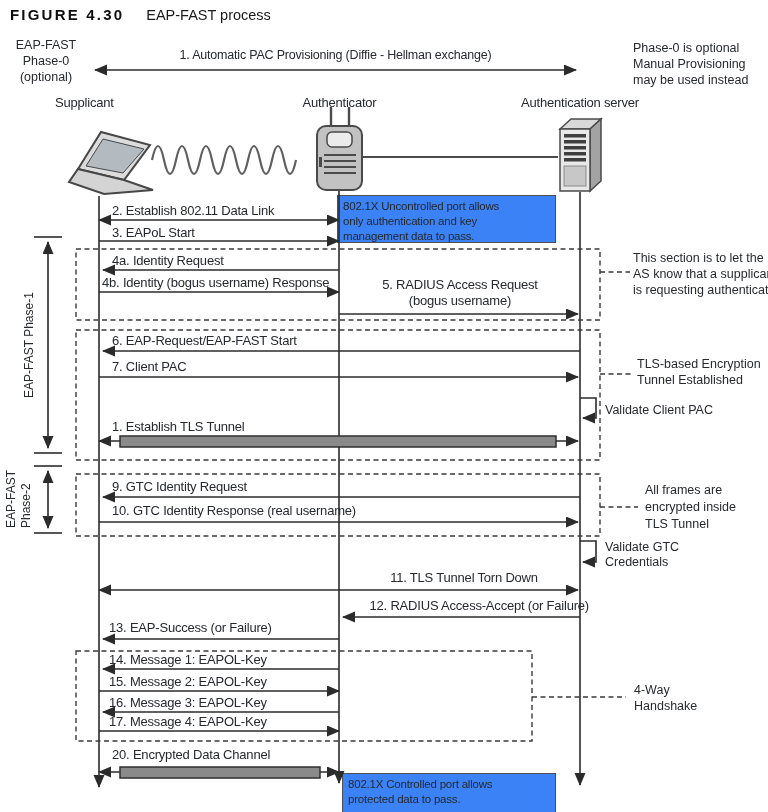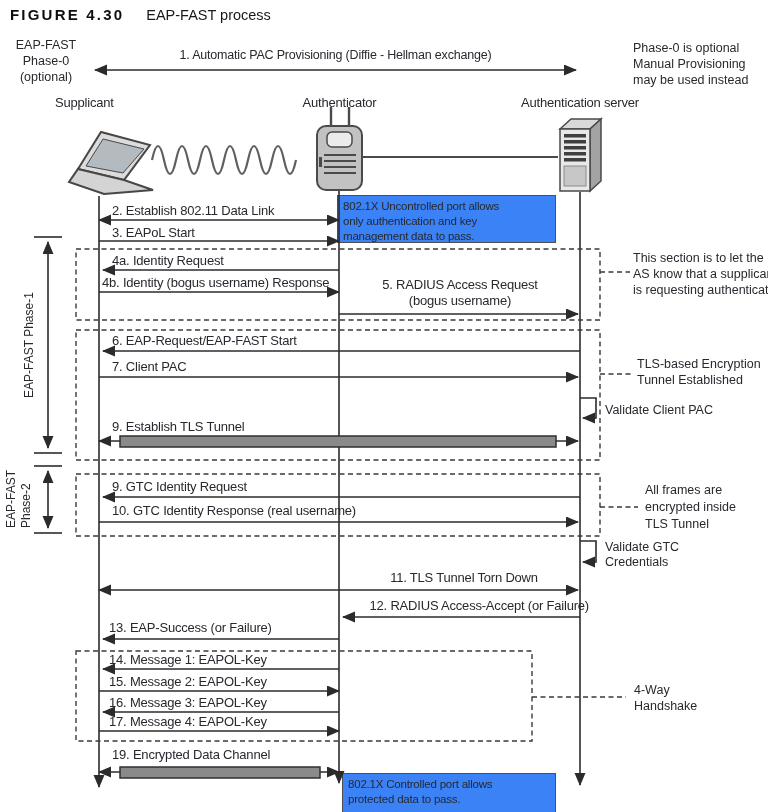--- a/index.html
+++ b/index.html
@@ -159,31 +159,31 @@
 Phase-2</div>
 
   <div class="lbl" style="left:112px;top:203px;">2. Establish 802.11 Data Link</div>
   <div class="lbl" style="left:112px;top:225px;">3. EAPoL Start</div>
   <div class="lbl" style="left:112px;top:253px;">4a. Identity Request</div>
   <div class="lbl" style="left:102px;top:275px;text-align:right;">4b. Identity (bogus username) Response</div>
   <div class="lbl center preline" style="left:347px;top:277px;width:226px;line-height:16px;">5. RADIUS Access Request
 (bogus username)</div>
   <div class="lbl" style="left:112px;top:333px;">6. EAP-Request/EAP-FAST Start</div>
   <div class="lbl" style="left:112px;top:359px;">7. Client PAC</div>
-  <div class="lbl" style="left:112px;top:419px;">9. Establish TLS Tunnel</div>
+  <div class="lbl" style="left:112px;top:419px;">1. Establish TLS Tunnel</div>
   <div class="lbl" style="left:112px;top:479px;">9. GTC Identity Request</div>
   <div class="lbl" style="left:112px;top:503px;">10. GTC Identity Response (real username)</div>
   <div class="lbl center" style="left:350px;top:570px;width:228px;">11. TLS Tunnel Torn Down</div>
   <div class="lbl right" style="left:342px;top:598px;width:247px;">12. RADIUS Access-Accept (or Failure)</div>
   <div class="lbl" style="left:109px;top:620px;">13. EAP-Success (or Failure)</div>
   <div class="lbl" style="left:109px;top:652px;">14. Message 1: EAPOL-Key</div>
   <div class="lbl" style="left:109px;top:674px;">15. Message 2: EAPOL-Key</div>
   <div class="lbl" style="left:109px;top:695px;">16. Message 3: EAPOL-Key</div>
   <div class="lbl" style="left:109px;top:714px;">17. Message 4: EAPOL-Key</div>
-  <div class="lbl" style="left:112px;top:747px;">19. Encrypted Data Channel</div>
+  <div class="lbl" style="left:112px;top:747px;">20. Encrypted Data Channel</div>
 
   <div class="note" style="left:633px;top:250px;">This section is to let the
 AS know that a supplicant
 is requesting authentication</div>
   <div class="note" style="left:637px;top:356px;">TLS-based Encryption
 Tunnel Established</div>
   <div class="note" style="left:605px;top:402px;">Validate Client PAC</div>
   <div class="note" style="left:645px;top:482px;line-height:17px;">All frames are
 encrypted inside
 TLS Tunnel</div>

